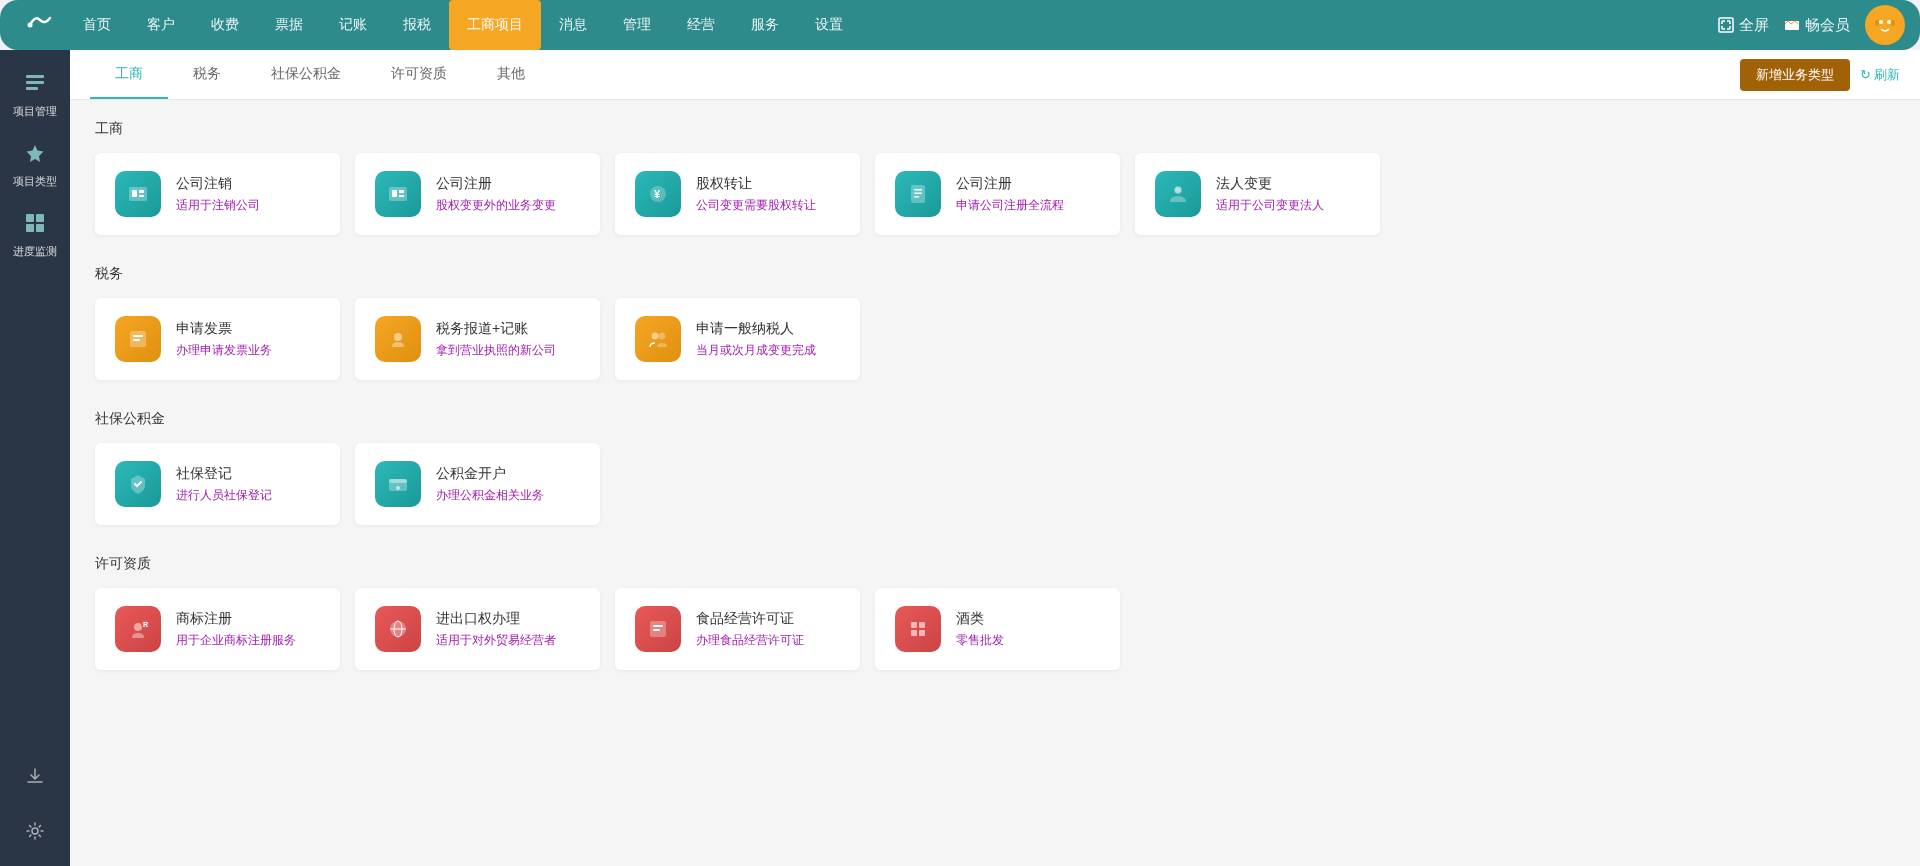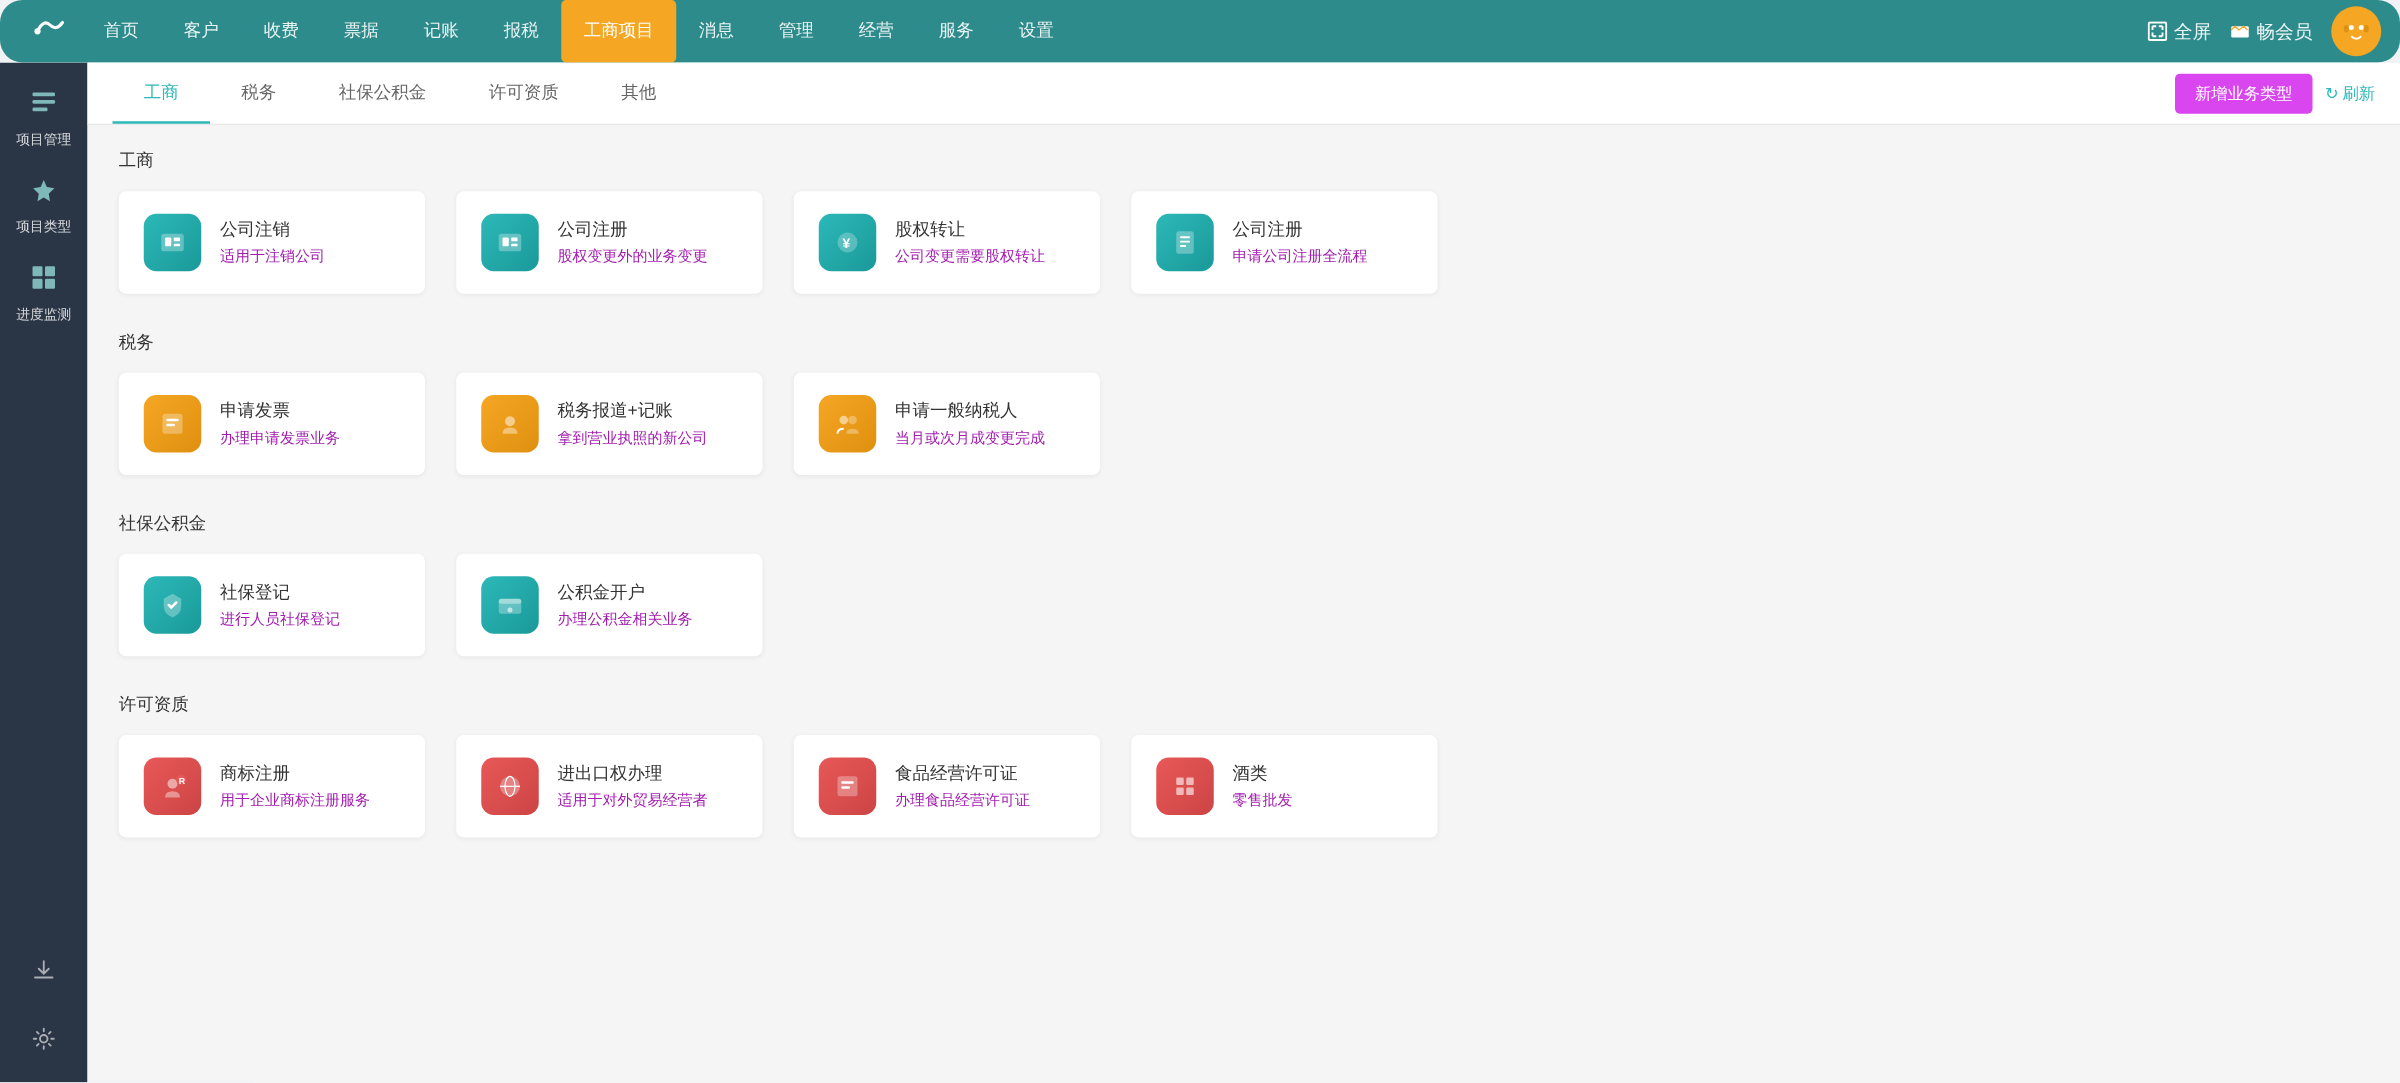--- a/index.html
+++ b/index.html
@@ -164,21 +164,21 @@
       color: #2db8b8;
       border-bottom: 2px solid #2db8b8;
       font-weight: 500;
     }
     .tab-actions {
       display: flex;
       align-items: center;
       gap: 10px;
     }
     .btn-new-type {
-      background: #d946ef;
+      background: #a16207;
       color: white;
       border: none;
       padding: 7px 16px;
       border-radius: 4px;
       cursor: pointer;
       font-size: 13px;
     }
     .btn-refresh {
       color: #2db8b8;
       cursor: pointer;
@@ -200,21 +200,21 @@
       font-size: 14px;
       color: #333;
       margin-bottom: 15px;
       font-weight: 500;
     }
 
     
     .cards-grid {
       display: flex;
       flex-wrap: wrap;
-      gap: 25px;
+      gap: 15px;
       margin-bottom: 30px;
     }
 
     .card {
       background: white;
       border-radius: 6px;
       padding: 18px 20px;
       display: flex;
       align-items: center;
       gap: 15px;
@@ -429,20 +429,33 @@
               <rect x="9" y="8" width="8" height="1.5" rx="0.75" fill="white"></rect>
               <rect x="9" y="11.5" width="8" height="1.5" rx="0.75" fill="white"></rect>
               <rect x="9" y="15" width="5" height="1.5" rx="0.75" fill="white"></rect>
             </svg>
           </div>
           <div class="card-text">
             <div class="card-title">公司注册</div>
             <div class="card-desc">申请公司注册全流程</div>
           </div>
         </div>
+        <div class="card">
+          <div class="card-icon teal">
+            <svg width="26" height="26" viewBox="0 0 26 26" fill="none">
+              <circle cx="13" cy="9" r="4" fill="white" fill-opacity="0.3"></circle>
+              <path d="M5 21 Q5 15 13 15 Q21 15 21 21" fill="white" fill-opacity="0.3"></path>
+              <circle cx="13" cy="9" r="3" fill="white" fill-opacity="0.5"></circle>
+            </svg>
+          </div>
+          <div class="card-text">
+            <div class="card-title">法人变更</div>
+            <div class="card-desc">适用于公司变更法人</div>
+          </div>
+        </div>
       </div>
 
       <div class="section-title">税务</div>
       <div class="cards-grid">
         <div class="card">
           <div class="card-icon orange">
             <svg width="26" height="26" viewBox="0 0 26 26" fill="none">
               <rect x="5" y="5" width="16" height="16" rx="2" fill="white" fill-opacity="0.3"></rect>
               <rect x="8" y="9" width="10" height="2" rx="1" fill="white"></rect>
               <rect x="8" y="13" width="7" height="2" rx="1" fill="white"></rect>

